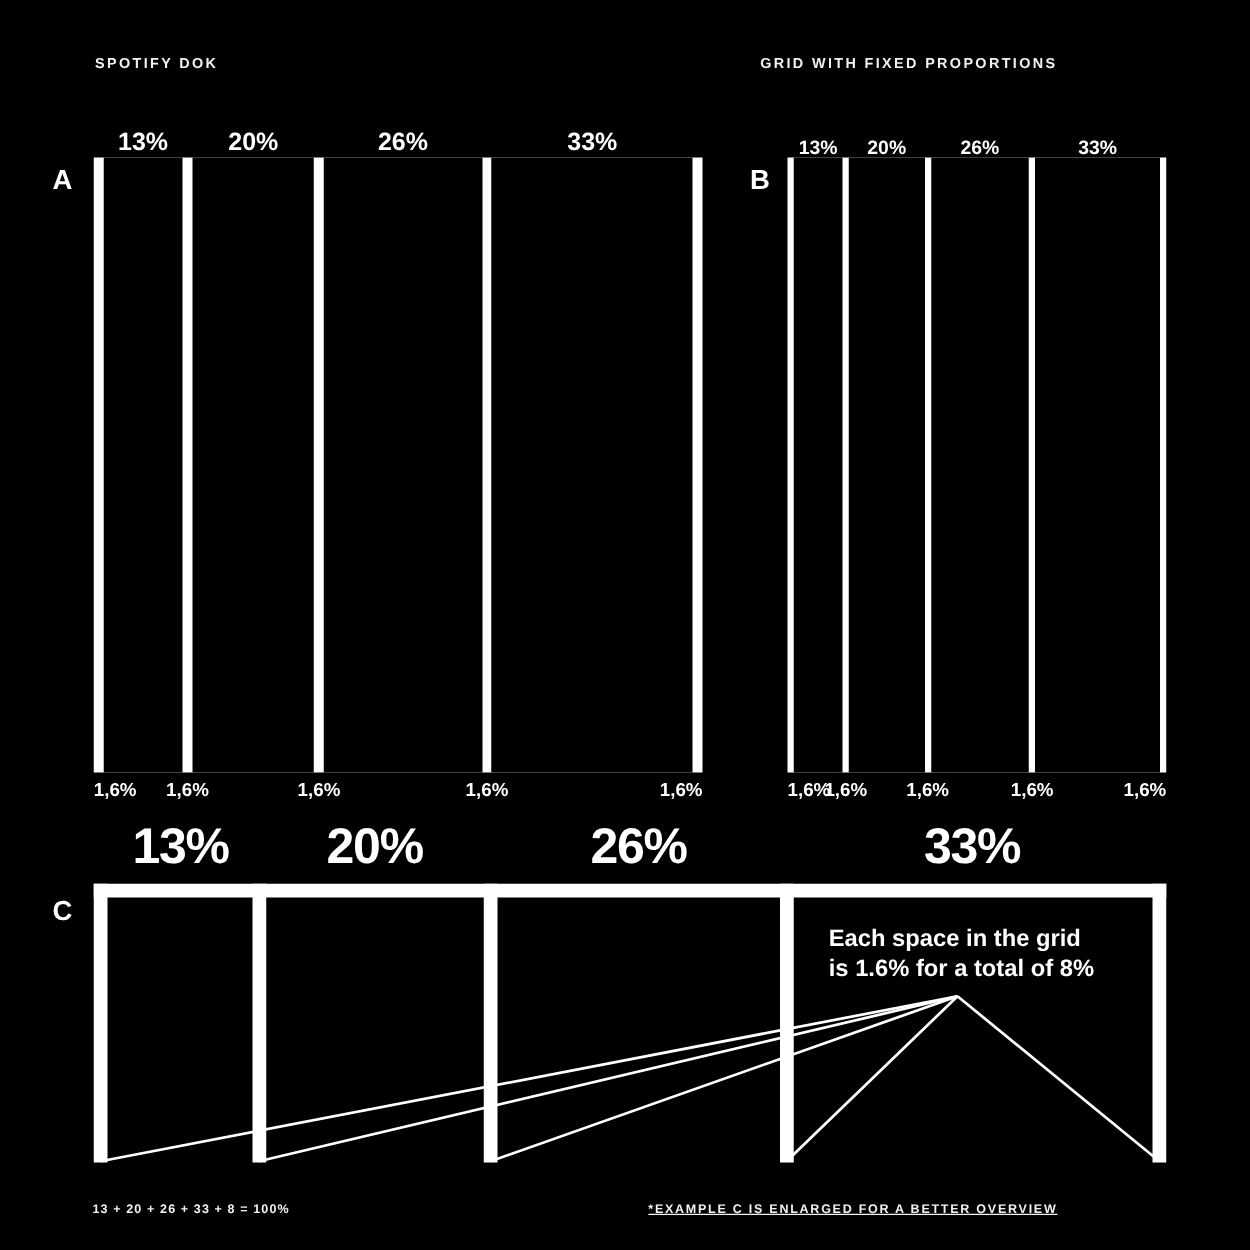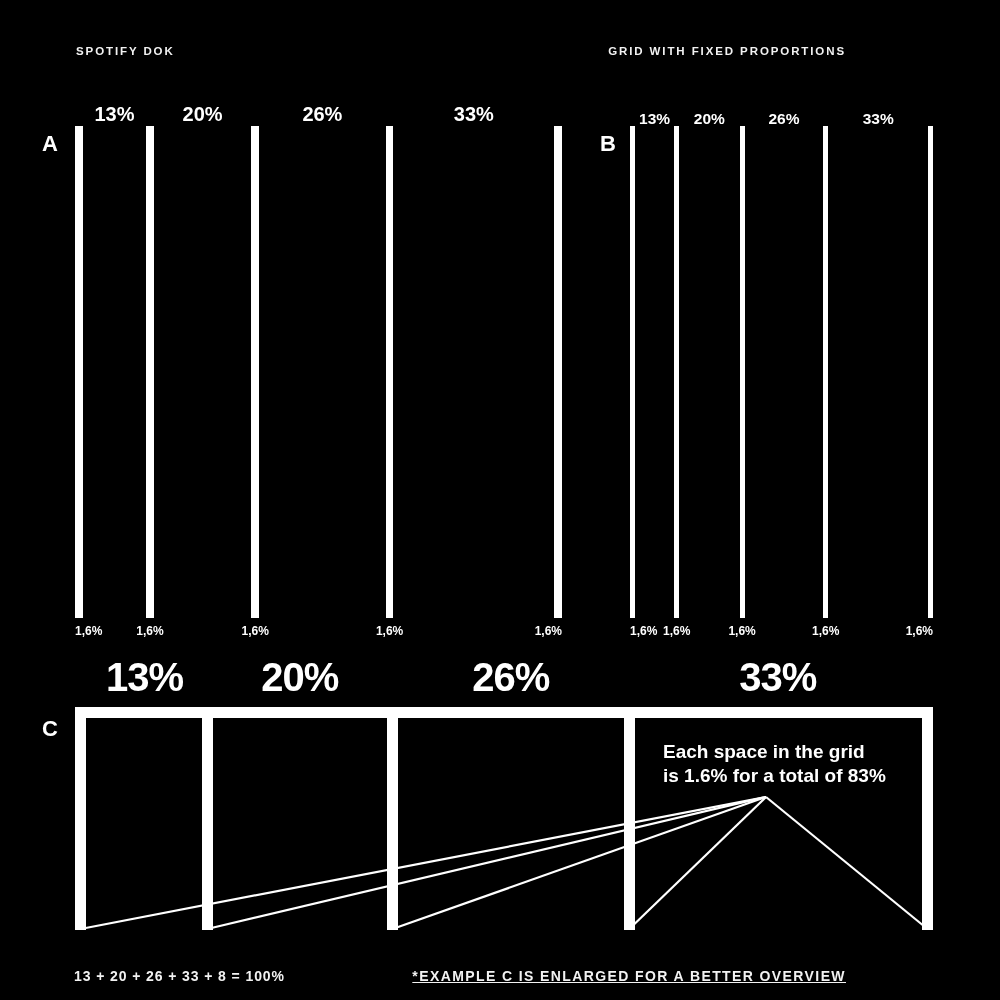--- a/index.html
+++ b/index.html
@@ -63,21 +63,21 @@
   }
   .toplabels.sz-a .lab { font-size: 20px; }
   .toplabels.sz-b .lab { font-size: 15.5px; }
 
   
   .botlabels { position: absolute; height: 20px; }
   .botlabels .lab {
     position: absolute;
     top: 0;
     transform: translateX(-50%);
-    font-size: 12px;
+    font-size: 15px;
     font-weight: 700;
     white-space: nowrap;
     color: #ffffff;
   }
 
   
   .clabels { position: absolute; height: 48px; }
   .clabels .lab {
     position: absolute;
     bottom: 0;
@@ -102,22 +102,22 @@
     color: #ffffff;
     white-space: pre-line;
   }
 
   
   #c-lines { position: absolute; left: 0; top: 0; pointer-events: none; }
 
   
   .ftr {
     position: absolute;
-    bottom: 16px;
-    font-size: 14px;
+    bottom: 27px;
+    font-size: 10px;
     font-weight: 700;
     letter-spacing: 1.2px;
     color: #f2f2f2;
     white-space: nowrap;
   }
   .ftr-left  { left: 74px; letter-spacing: 0.9px; }
   .ftr-right { right: 66px; letter-spacing: 1.4px; text-transform: uppercase; text-decoration: underline; }
 </style>
 </head>
 <body>
@@ -187,21 +187,21 @@
   <div id="c-frame" style="left:75px; top:707px; width:858px; height:223px;">
       <div class="cbar" style="left: 0px; top: 0px; width: 858px; height: 11px;"></div>
       <div class="cbar" style="left: 0px; top: 0px; width: 11px; height: 223px;"></div>
       <div class="cbar" style="left: 126.632px; top: 0px; width: 11px; height: 223px;"></div>
       <div class="cbar" style="left: 311.96px; top: 0px; width: 11px; height: 223px;"></div>
       <div class="cbar" style="left: 548.768px; top: 0px; width: 11px; height: 223px;"></div>
       <div class="cbar" style="left: 847px; top: 0px; width: 11px; height: 223px;"></div>
     </div>
 
   <div class="note" style="left:663px; top:740px;">Each space in the grid
-is 1.6% for a total of 83%</div>
+is 1.6% for a total of 8%</div>
 
   <svg id="c-lines" width="1000" height="1000">
       <line x1="80.5" y1="929" x2="766" y2="797" stroke="#ffffff" stroke-width="2.2"></line>
       <line x1="207.132" y1="929" x2="766" y2="797" stroke="#ffffff" stroke-width="2.2"></line>
       <line x1="392.46" y1="929" x2="766" y2="797" stroke="#ffffff" stroke-width="2.2"></line>
       <line x1="629.2680000000001" y1="929" x2="766" y2="797" stroke="#ffffff" stroke-width="2.2"></line>
       <line x1="927.5" y1="929" x2="766" y2="797" stroke="#ffffff" stroke-width="2.2"></line>
     </svg>
 
   <div class="ftr ftr-left">13 + 20 + 26 + 33 + 8 = 100%</div>

